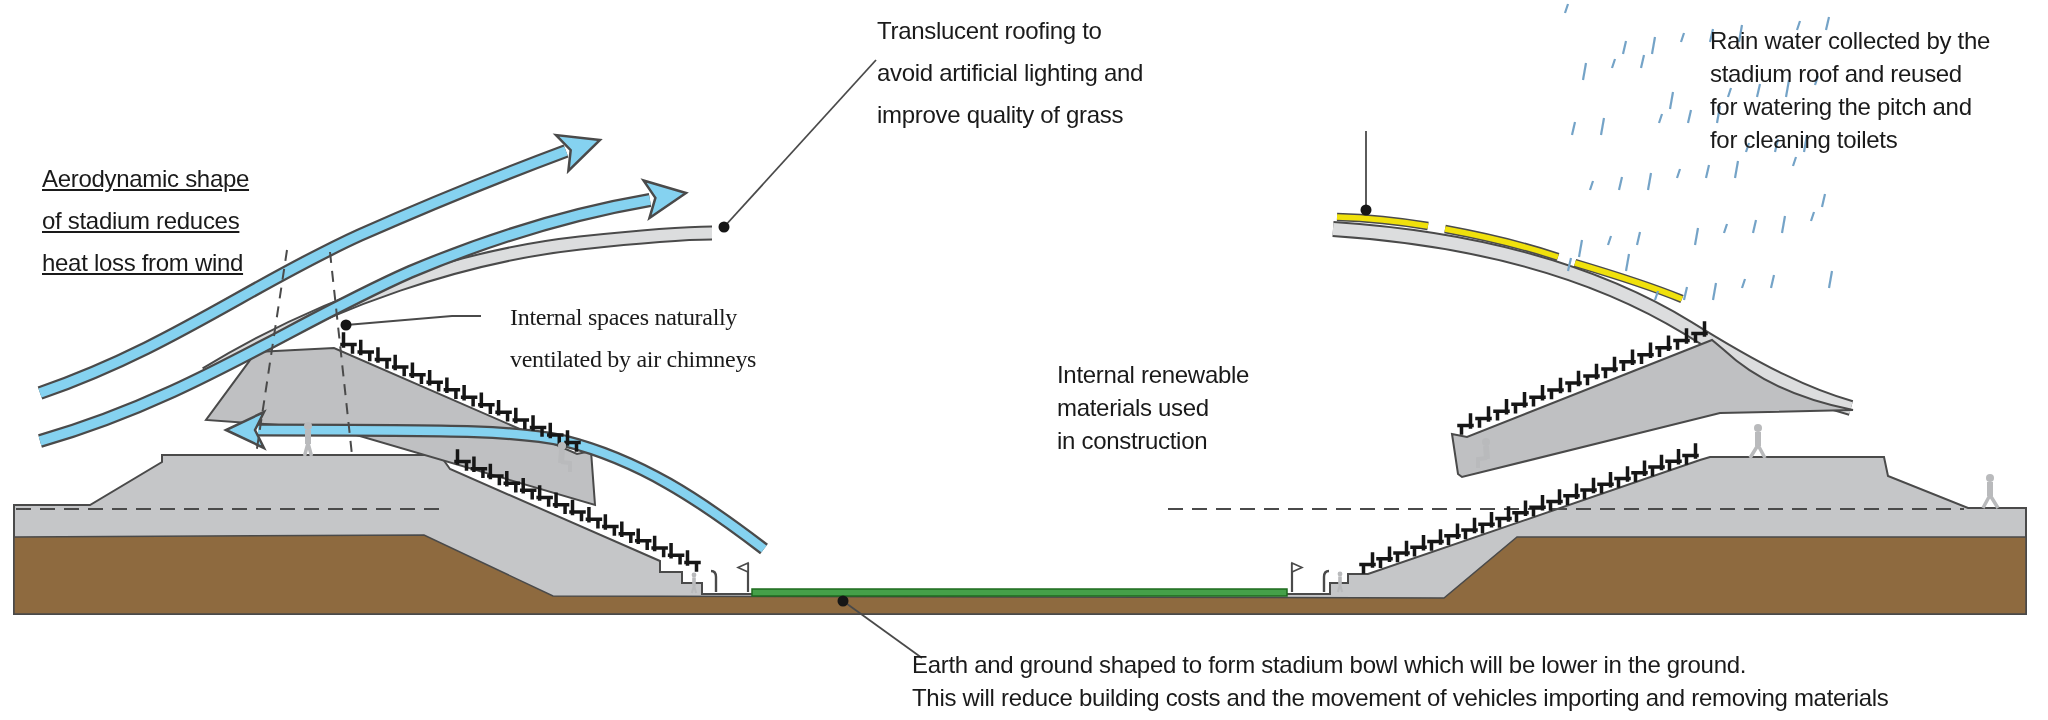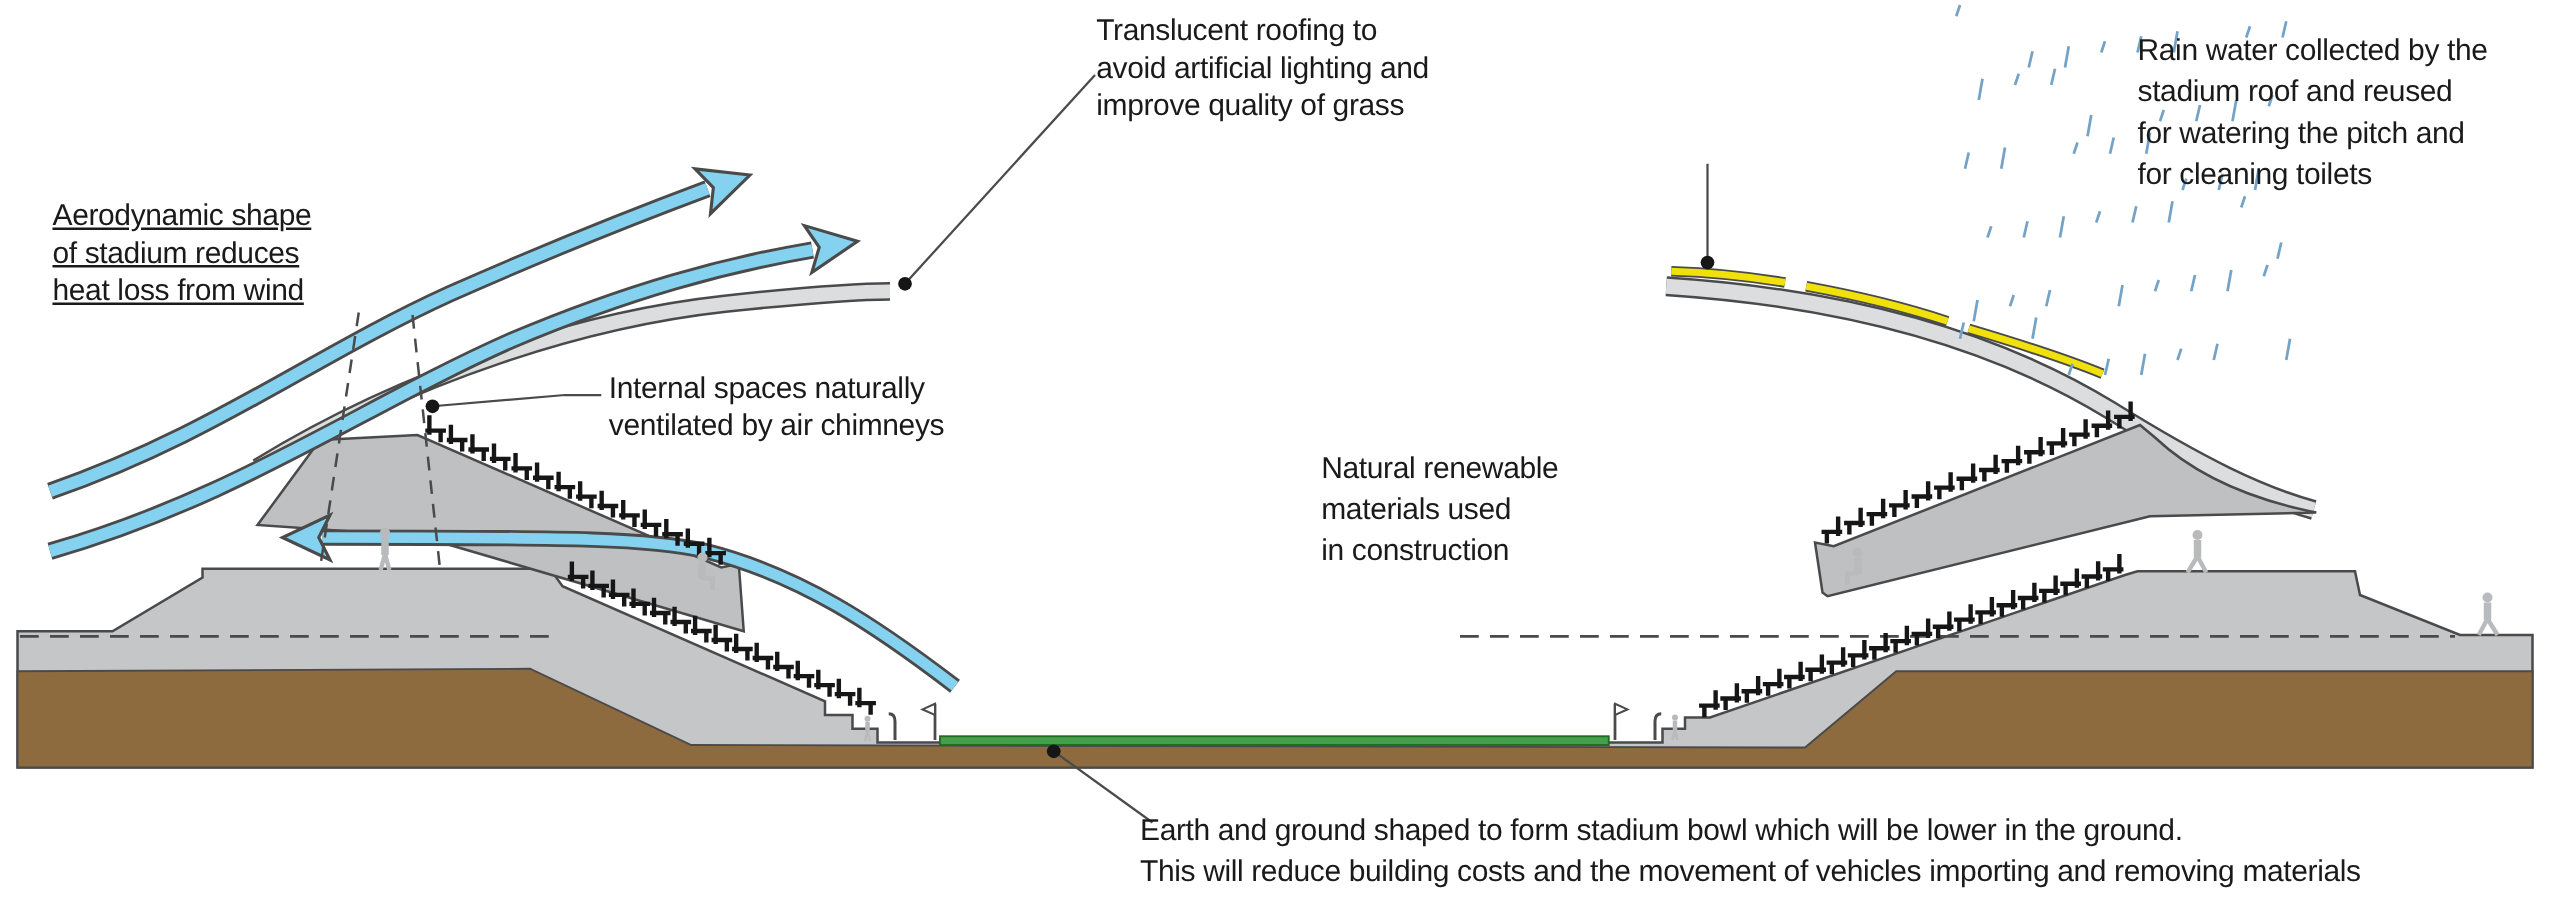--- a/index.html
+++ b/index.html
@@ -6,21 +6,21 @@
     --stand-gray:#c5c6c8; --tier-gray:#bfc0c2; --roof-gray:#dcddde;
     --outline:#4a4a4a; --earth-brown:#8e6a3f; --arrow-blue:#85d2f0;
     --rain-blue:#74a3c7; --solar-yellow:#f0e10c; --pitch-green:#45a049;
     --pitch-green-dark:#1e6b1e; --people-gray:#b9babc; --seat-black:#161616;
     --text:#1a1a1a;
   }
   html,body{margin:0;padding:0;background:#ffffff;}
   #canvas{position:relative;width:2048px;height:720px;background:#ffffff;overflow:hidden;
           font-family:"Liberation Sans", sans-serif;}
   #diagram-svg{position:absolute;left:0;top:0;}
-  .lbl{position:absolute;color:var(--text);font-size:24px;line-height:30px;
+  .lbl{position:absolute;color:var(--text);font-size:24px;line-height:42px;
        letter-spacing:-0.3px;white-space:pre-line;}
   .lbl-wide{line-height:33px;}
 </style>
 </head>
 <body>
 
 <div id="canvas">
 
   <svg id="diagram-svg" width="2048" height="720" viewBox="0 0 2048 720">
     <defs>
@@ -244,28 +244,28 @@
   </svg>
 
   <div class="lbl" style="left:42px;top:158px;width:320px;text-decoration:underline;">Aerodynamic shape
 of stadium reduces
 heat loss from wind</div>
 
   <div class="lbl" style="left:877px;top:10px;width:340px;">Translucent roofing to
 avoid artificial lighting and
 improve quality of grass</div>
 
-  <div class="lbl" style="left:487px;top:296px;width:340px;">Internal spaces naturally
+  <div class="lbl" style="left:510px;top:296px;width:340px;font-family:Liberation Serif, serif;">Internal spaces naturally
 ventilated by air chimneys</div>
 
 
   <div class="lbl lbl-wide" style="left:1710px;top:24px;width:340px;">Rain water collected by the
 stadium roof and reused
 for watering the pitch and
 for cleaning toilets</div>
 
-  <div class="lbl lbl-wide" style="left:1057px;top:358px;width:280px;">Natural renewable
+  <div class="lbl lbl-wide" style="left:1057px;top:358px;width:280px;">Internal renewable
 materials used
 in construction</div>
 
   <div class="lbl lbl-wide" style="left:912px;top:648px;width:1130px;">Earth and ground shaped to form stadium bowl which will be lower in the ground.
 This will reduce building costs and the movement of vehicles importing and removing materials</div>
 </div>
 
 </body></html>

